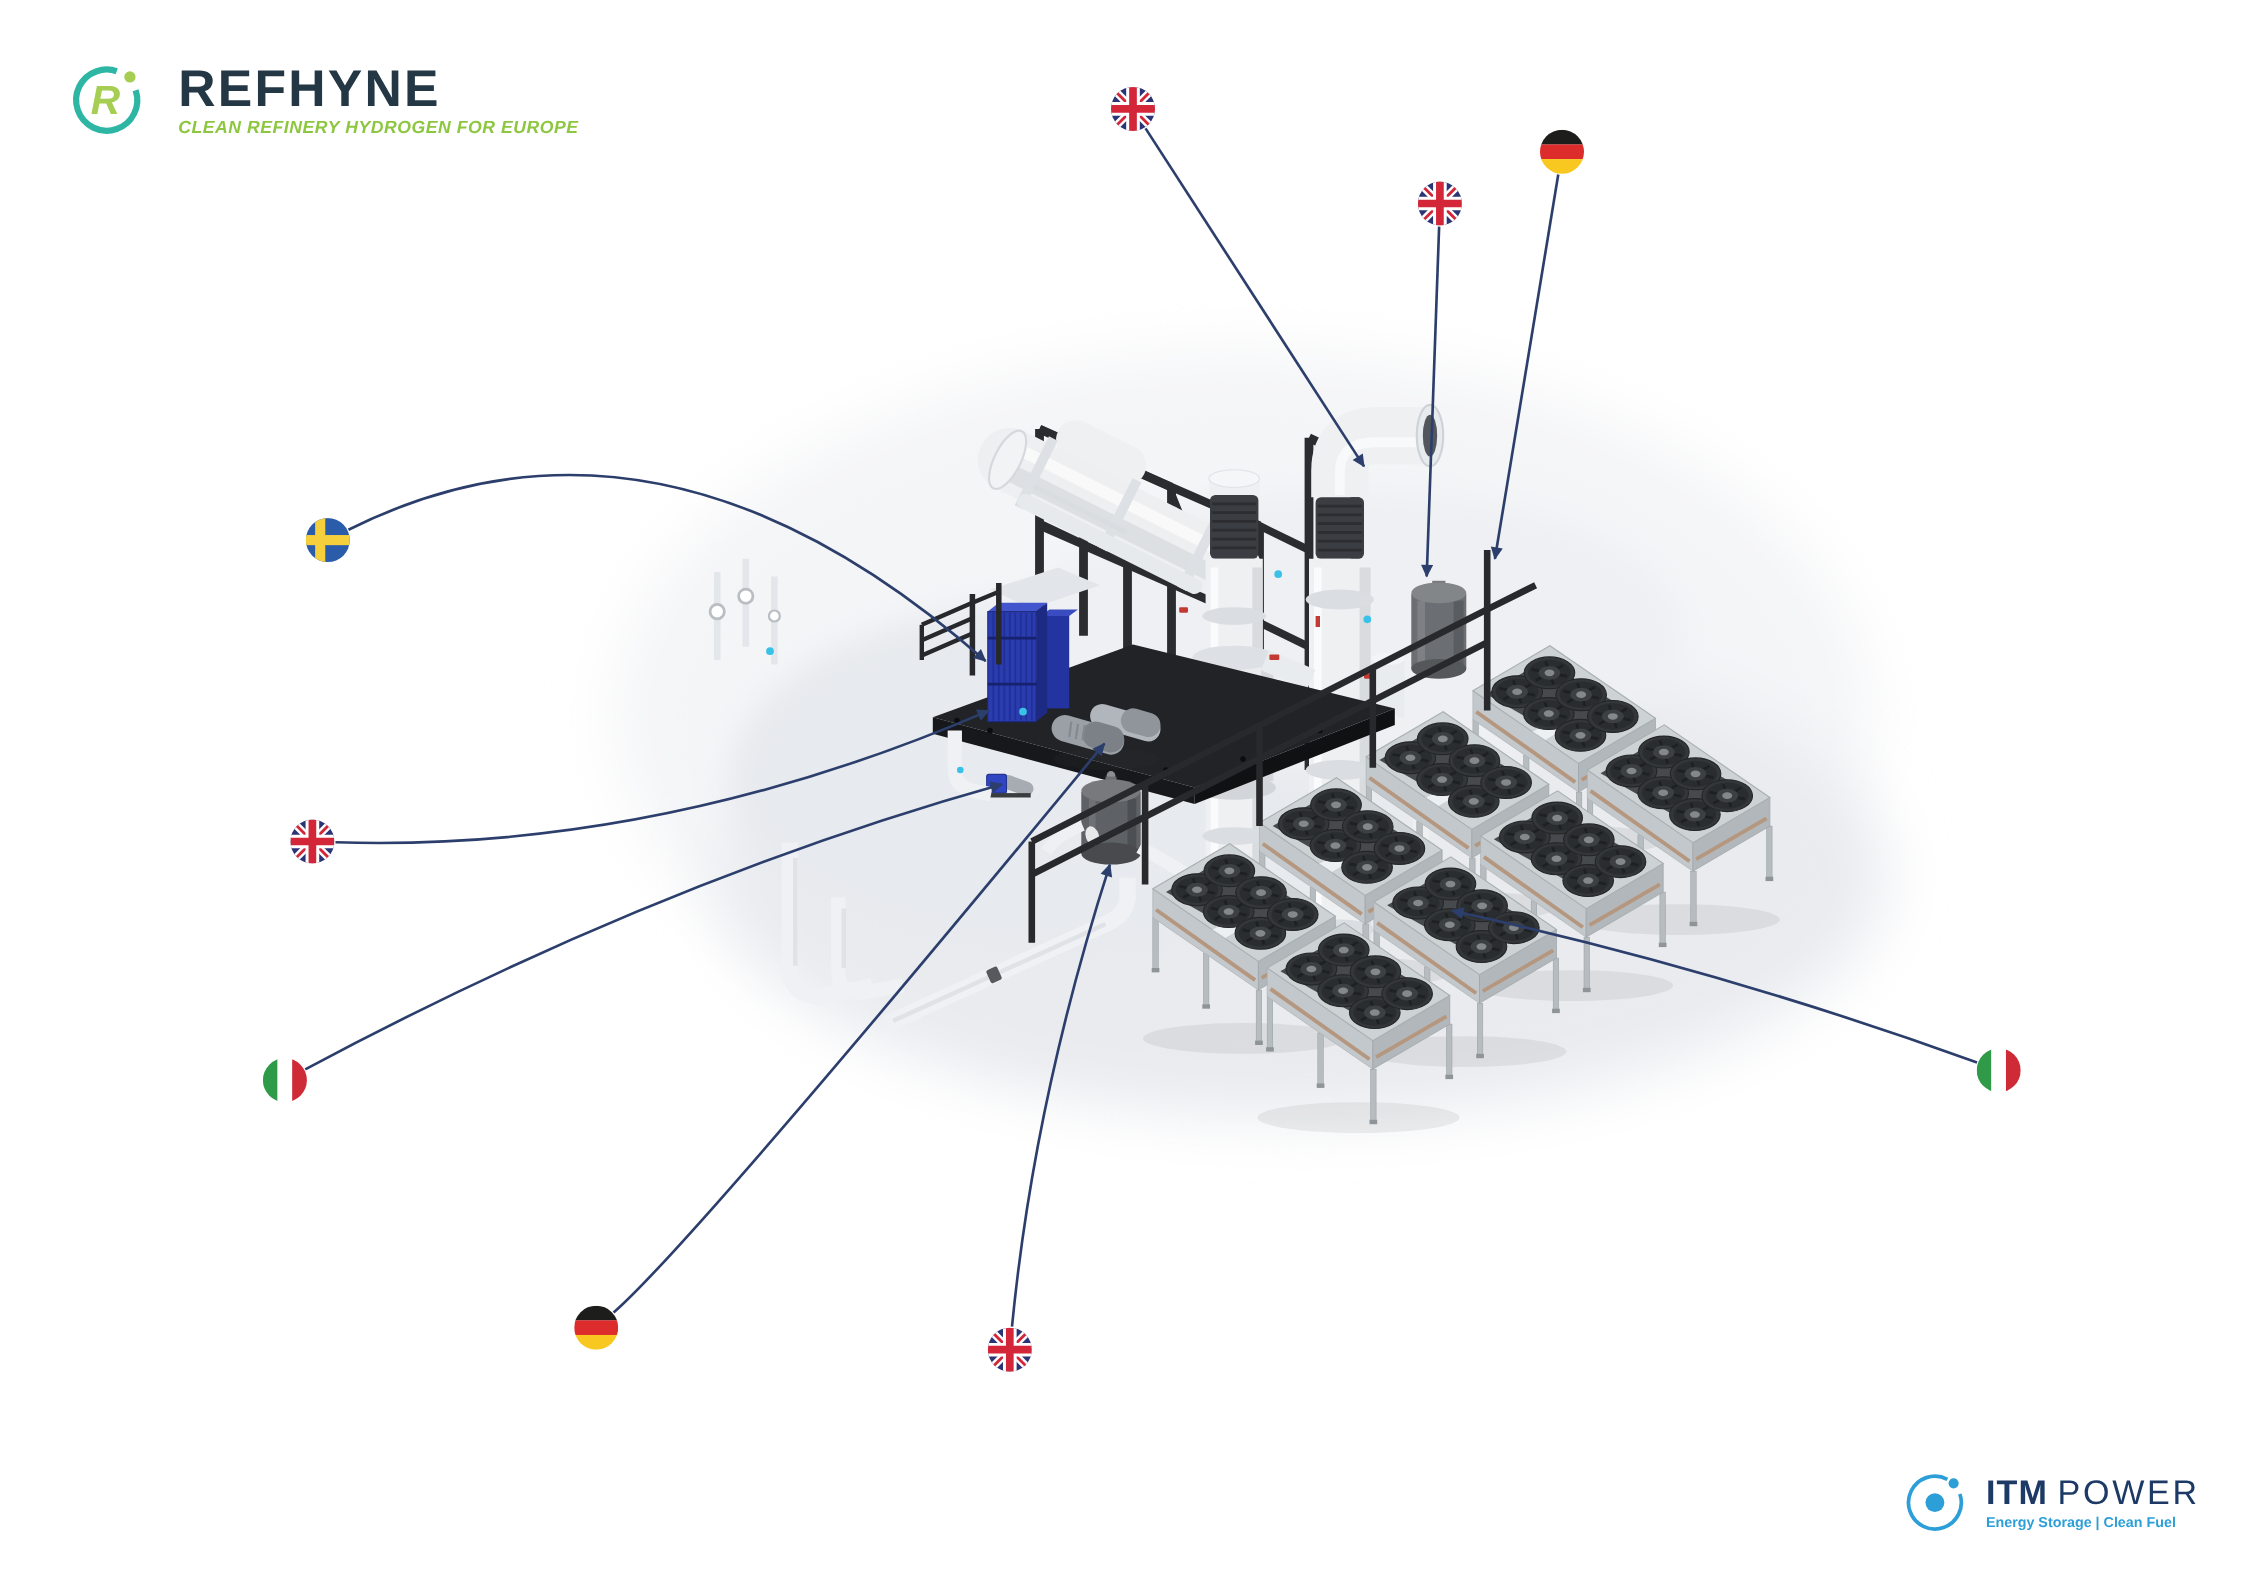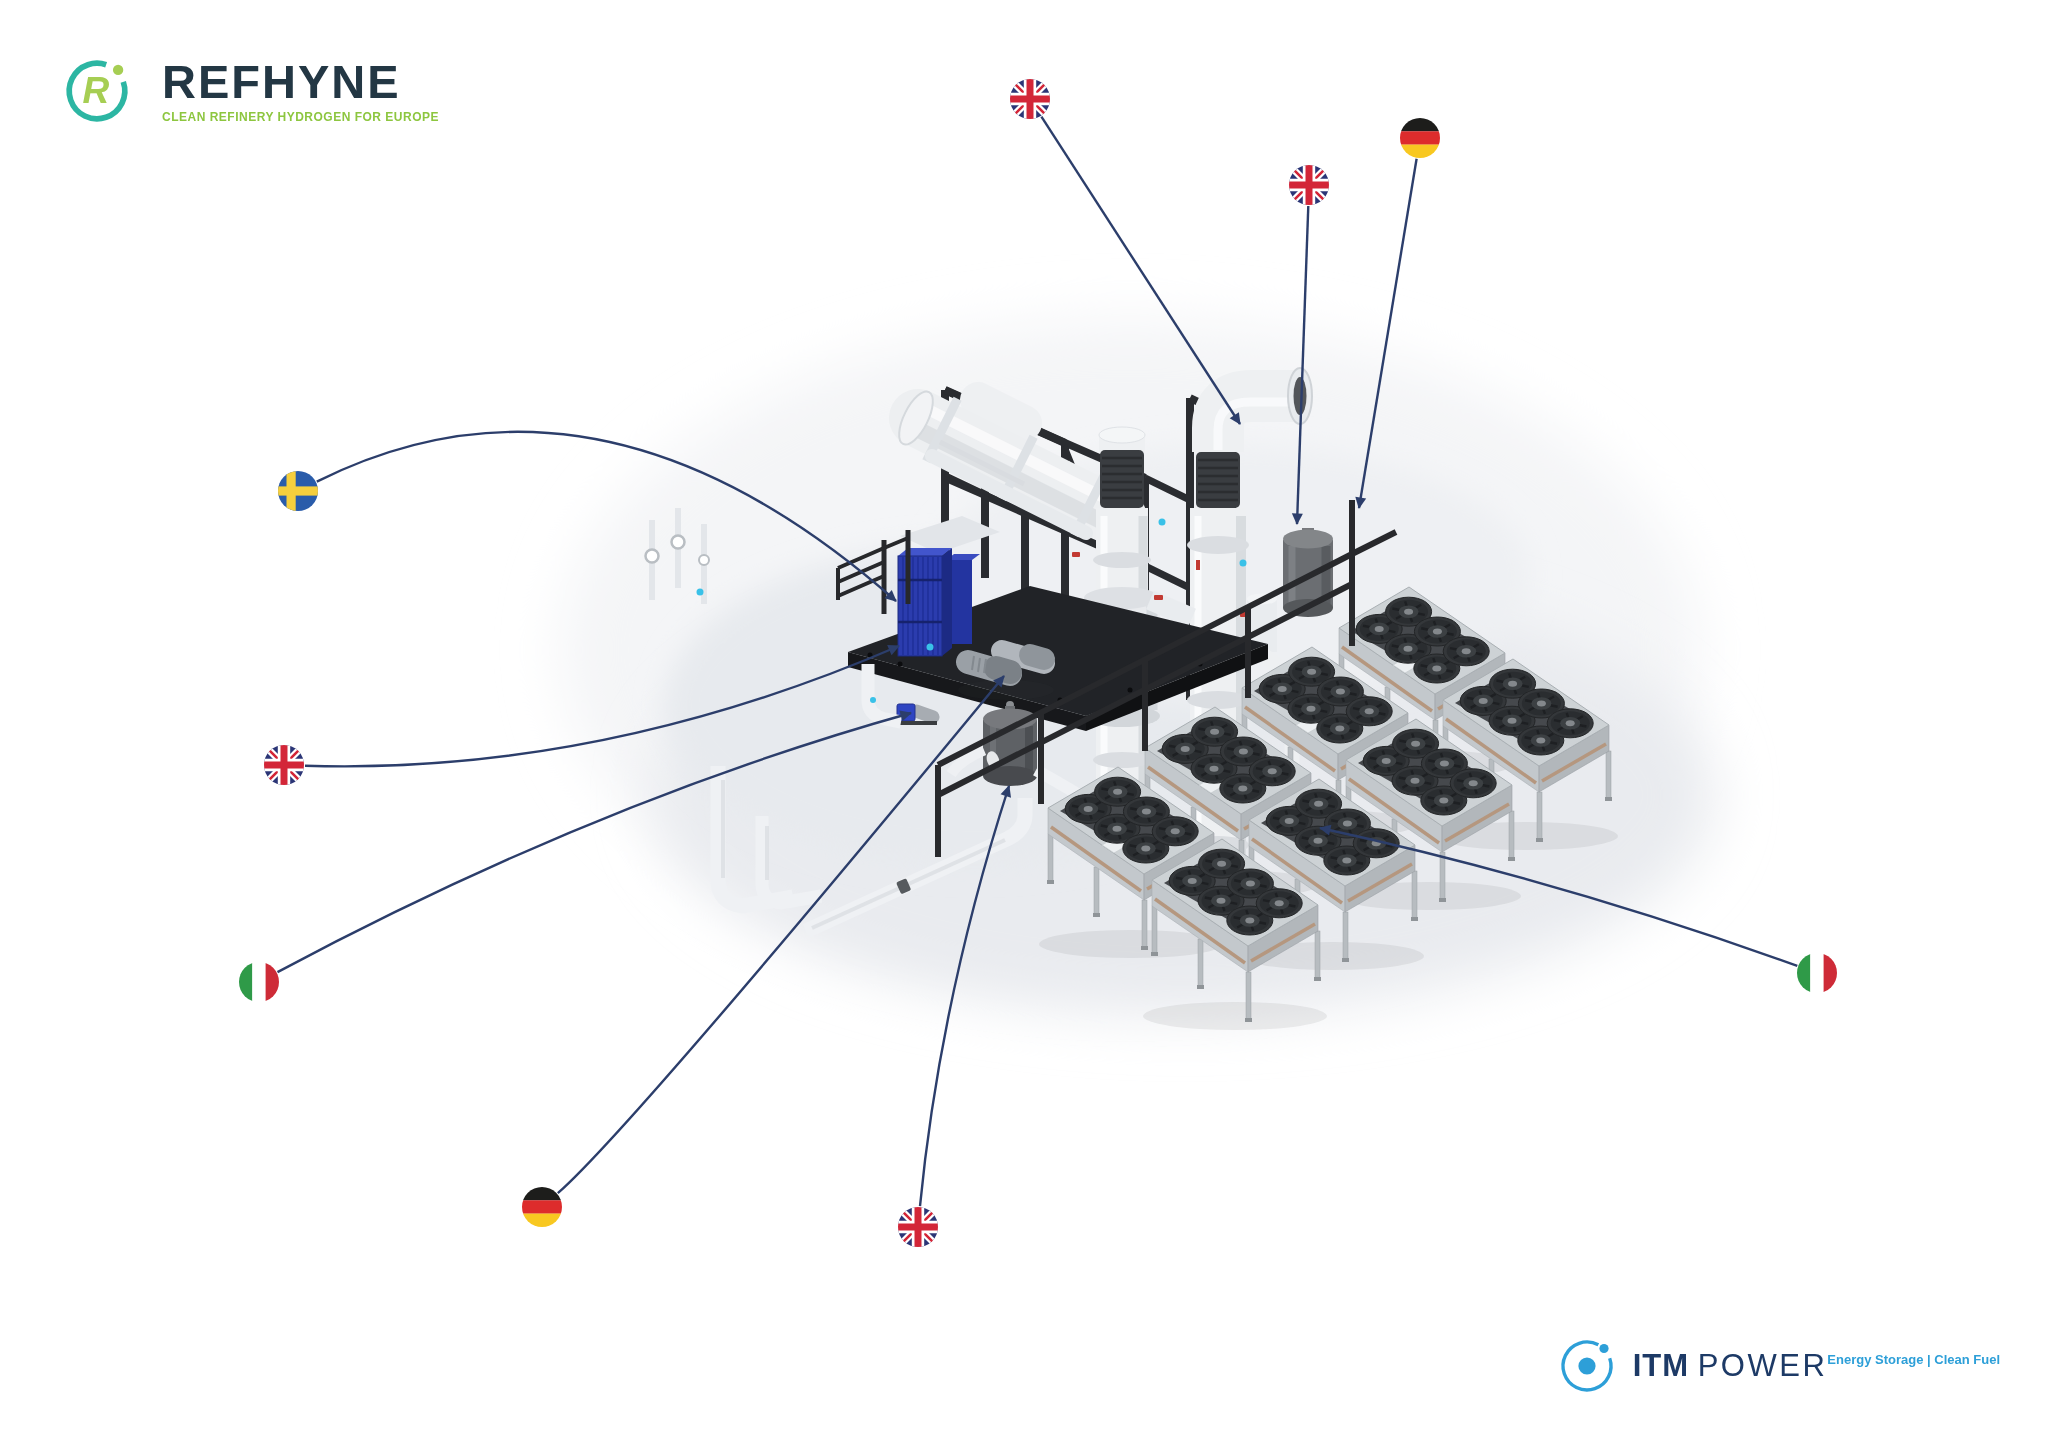--- a/index.html
+++ b/index.html
@@ -5,24 +5,24 @@
   html,body{margin:0;padding:0;background:#ffffff;}
   .canvas{
     position:relative;width:2048px;height:1448px;overflow:hidden;background:#ffffff;
     font-family:"Liberation Sans",sans-serif;
   }
   #scene{position:absolute;left:0;top:0;width:2048px;height:1448px;}
   
   .refhyne{position:absolute;left:62px;top:56px;display:flex;align-items:center;gap:30px;z-index:5;}
   .refhyne .texts{display:flex;flex-direction:column;justify-content:space-between;}
   .rf-word{font-size:47px;font-weight:700;letter-spacing:2px;line-height:1.02;}
-  .rf-tag{font-size:12px;font-weight:700;letter-spacing:0.5px;margin-top:4px;}
+  .rf-tag{font-size:16px;font-weight:700;letter-spacing:0.5px;margin-top:4px;font-style:italic;}
   
   .itm{position:absolute;right:48px;bottom:50px;display:flex;align-items:center;gap:14px;z-index:5;}
-  .itm .texts{display:flex;flex-direction:row;}
+  .itm .texts{display:flex;flex-direction:column;}
   .itm-line1{font-size:31px;line-height:1.05;white-space:nowrap;}
   .itm-bold{font-weight:700;letter-spacing:1px;}
   .itm-light{font-weight:400;letter-spacing:2.5px;}
   .itm-tag{font-size:13px;font-weight:700;margin-top:2px;white-space:nowrap;}
 </style>
 </head>
 <body>
 
 <div class="canvas">
 

